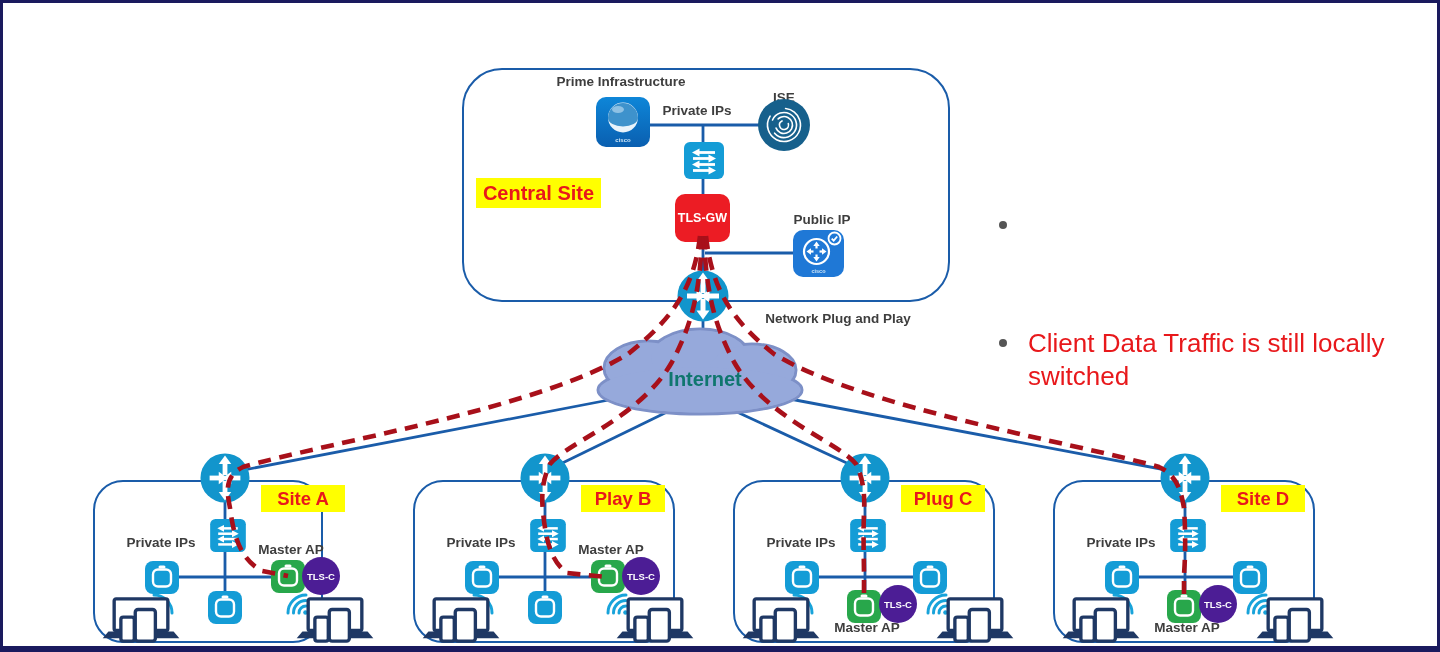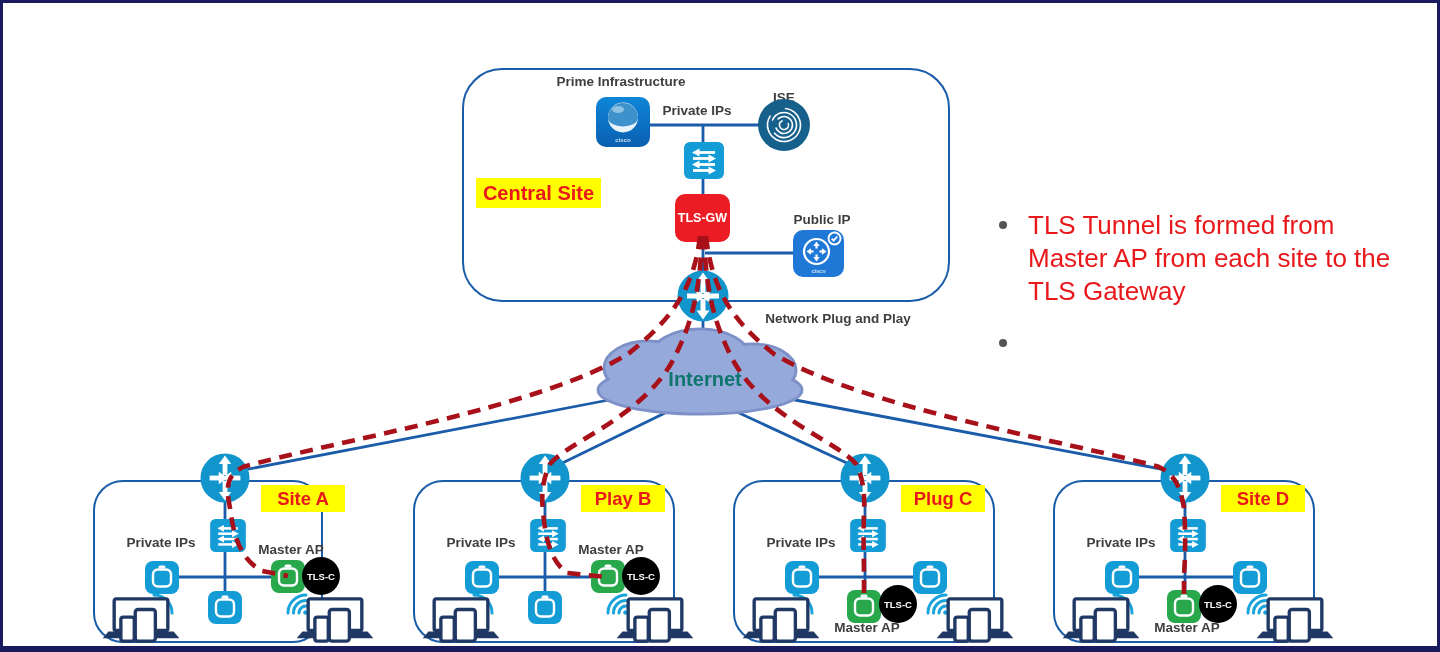--- a/index.html
+++ b/index.html
@@ -36,21 +36,21 @@
   .site-box { position:absolute; inset:0; border:2.6px solid #1A5CA9; border-radius:30px; }
   .site .yellow-tag { left:168px; top:5px; width:84px; height:27px; font-size:18.5px; }
   .site .lbl { position:absolute; }
   .site .router { left:107px; top:-27px; width:50px; height:50px; }
   .site .switch { left:117px; top:39px; width:40px; height:37px; }
   .site .private-ips { left:12px; top:55px; width:112px; }
   .site .ap { width:34px; height:33px; }
   .site .ap-left { left:52px; top:81px; }
   .site .ap-right { left:180px; top:81px; }
   .site .ap-bottom { left:115px; top:111px; }
-  .tls-badge { position:absolute; width:38px; height:38px; border-radius:50%; background:#000000;
+  .tls-badge { position:absolute; width:38px; height:38px; border-radius:50%; background:#4c1d95;
                color:#fff; font-weight:bold; font-size:9.5px; display:flex; align-items:center;
                justify-content:center; z-index:3; }
   .master-right .master-ap { left:178px; top:80px; }
   .master-right .tls-badge { left:209px; top:77px; }
   .master-right .master-label { left:148px; top:62px; width:100px; }
   .master-bottom .master-ap { left:114px; top:110px; }
   .master-bottom .tls-badge { left:146px; top:105px; }
   .master-bottom .master-label { left:84px; top:140px; width:100px; }
   .site .wifi { width:26px; height:26px; }
   .site .wifi-left { left:58px; top:110px; }
@@ -185,22 +185,22 @@
           <polygon points="23.5,26 32.5,19.5 32.5,32.5" stroke="none"></polygon>
         <path d="M10,26 H21"></path>
           <polygon points="28.5,26 19.5,19.5 19.5,32.5" stroke="none"></polygon>
       </g>
     </svg>
   </div>
 
   <div class="internet-lbl">Internet</div>
 
   <span class="note-dot" style="top:221px;"></span>
-  <div class="note" style="top:209px;">TLS Tunnel is formed from Master AP from each site to the TLS Gateway</div>
   <span class="note-dot" style="top:339px;"></span>
+  <div class="note" style="top:327px;">Client Data Traffic is still locally switched</div>
 
   <div id="sites">
   <div class="site master-right" style="left: 93px; width: 230px;">
     <div class="site-box"></div>
     <div class="yellow-tag">Site A</div>
 
     <div class="node router">
       <svg width="50" height="50" viewBox="0 0 52 52">
         <circle cx="26" cy="26" r="25.5" fill="#1295CC"></circle>
         <g stroke="#fff" stroke-width="5" fill="#fff">

